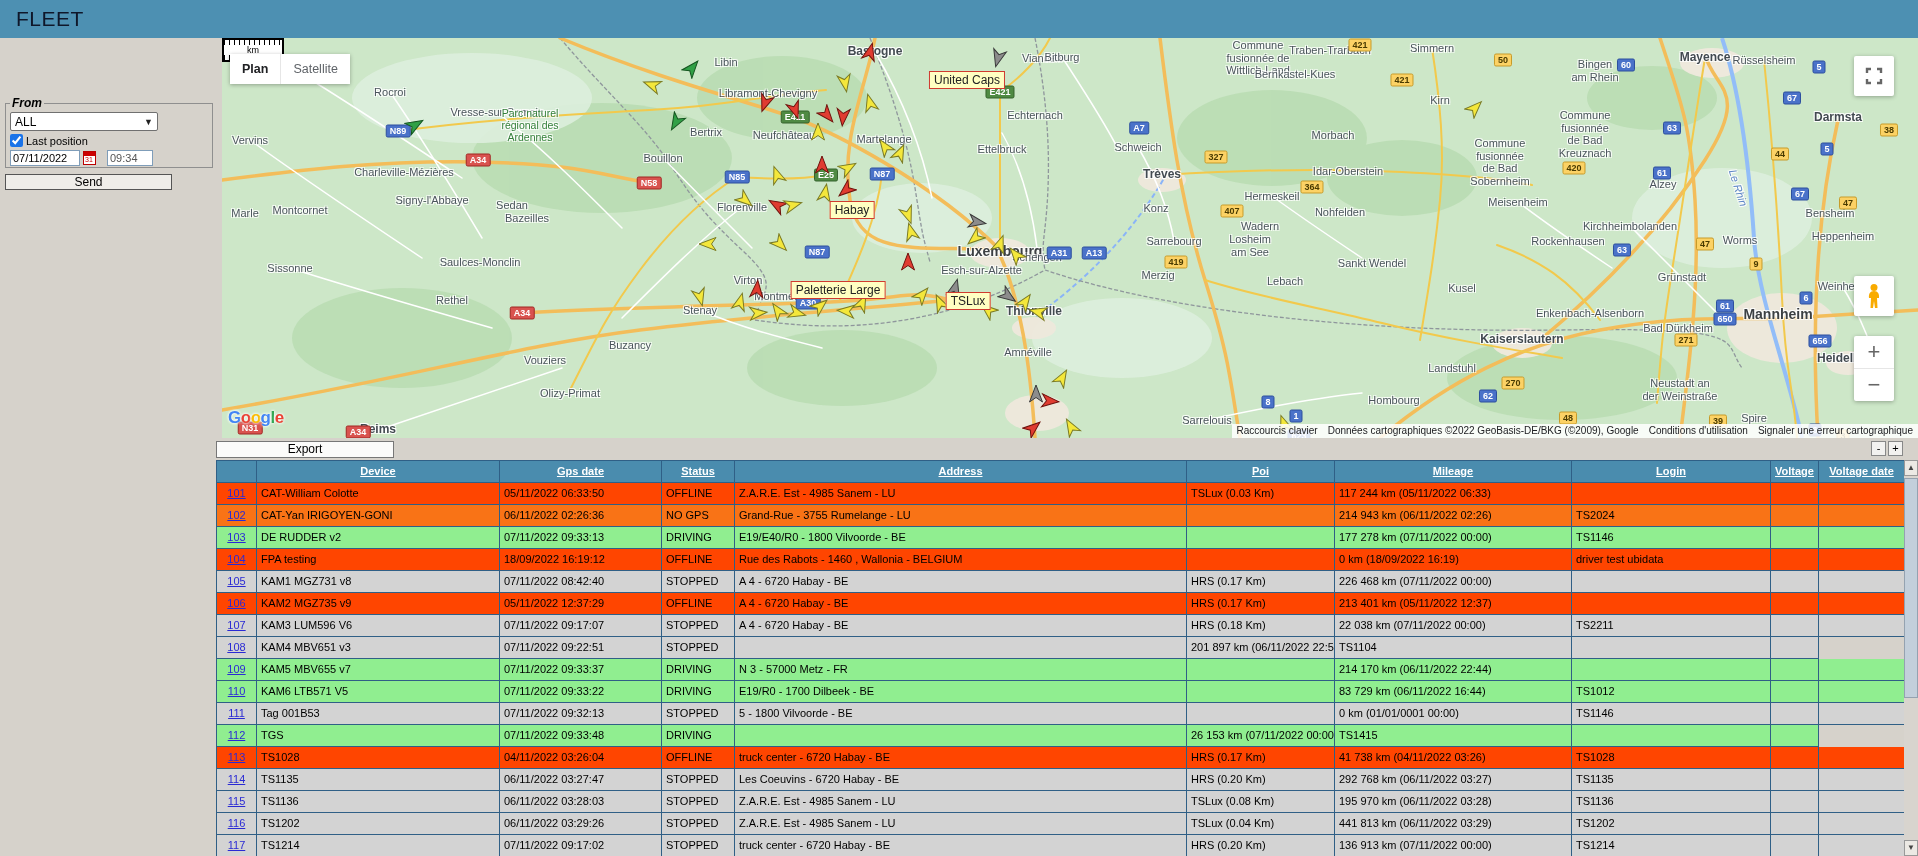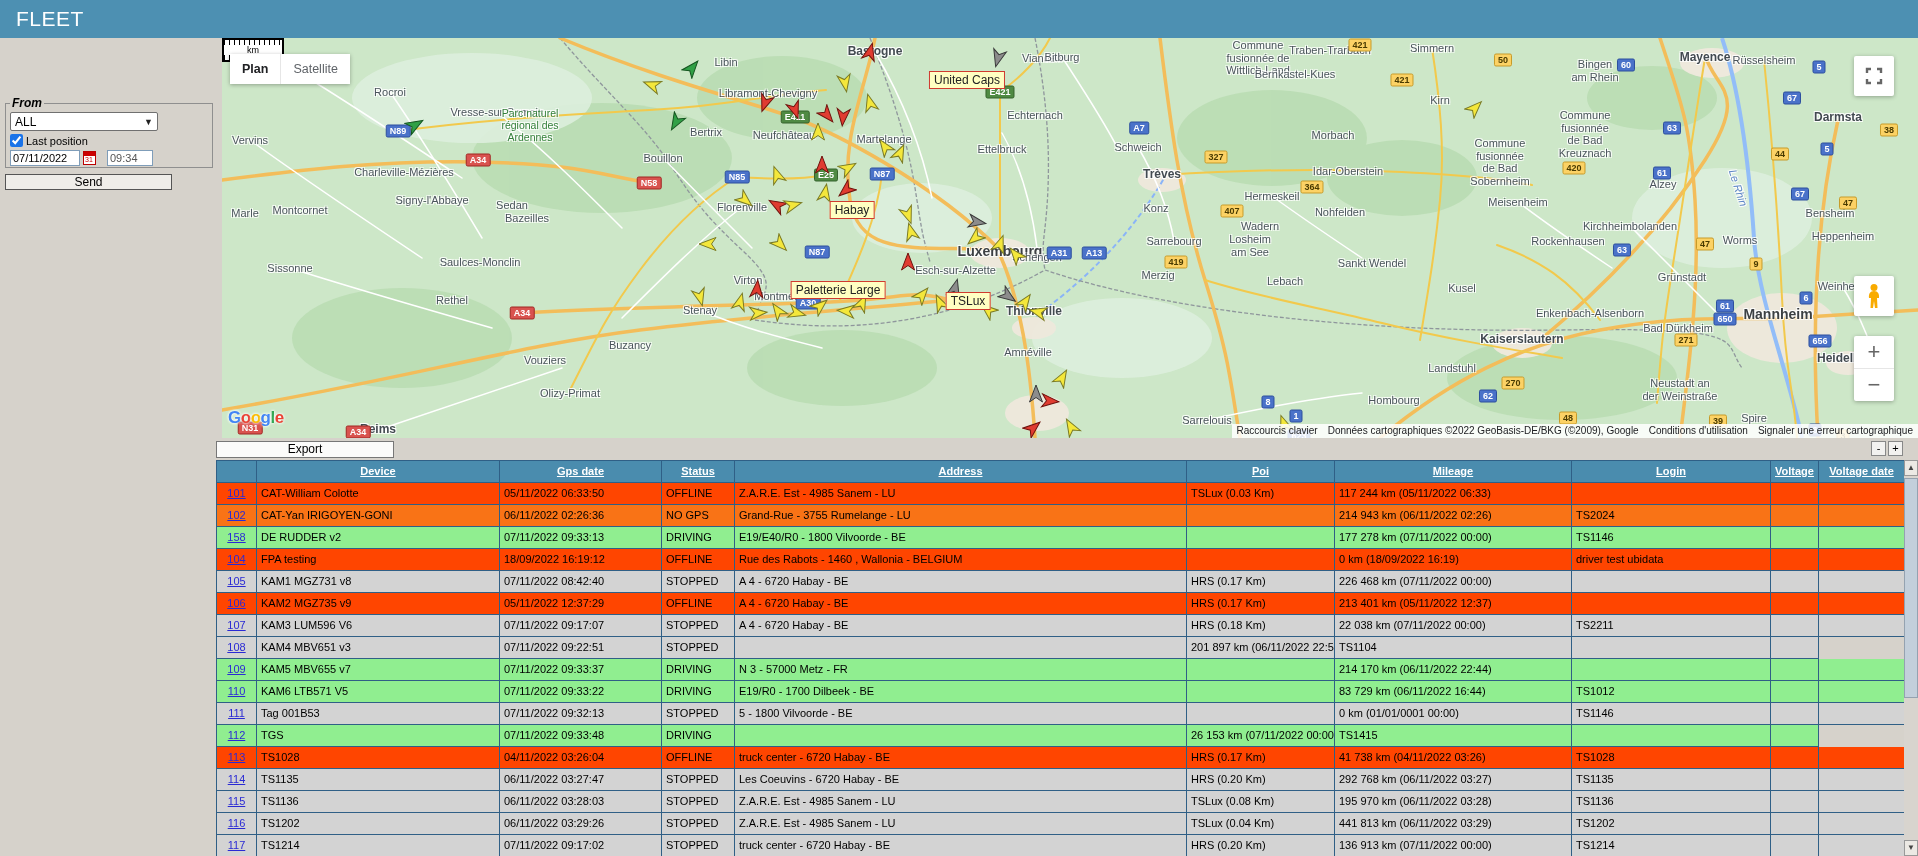--- a/index.html
+++ b/index.html
@@ -1,20 +1,20 @@
 <!DOCTYPE html>
 <html><head>
 <meta charset="utf-8">
 <style>
   * { box-sizing: border-box; margin: 0; padding: 0; }
   html,body { width:1918px; height:856px; overflow:hidden; font-family:"Liberation Sans",sans-serif; background:#d6d2cb; }
   #page { position:relative; width:1918px; height:856px; }
 
   
-  .topbar { position:absolute; left:0; top:0; width:1918px; height:38px; background:#4d90b2; color:#ffffff;
+  .topbar { position:absolute; left:0; top:0; width:1918px; height:38px; background:#4d90b2; color:#0f172a;
             font-size:21px; letter-spacing:.5px; line-height:38px; padding-left:16px; }
 
   
   .sidebar { position:absolute; left:0; top:38px; width:216px; height:818px; background:#d6d2cb; font-size:11px; }
   fieldset.from { position:absolute; left:5px; top:58px; width:208px; height:72px; border:1px solid #8f8f8f; padding:2px 4px; }
   fieldset.from legend { font-weight:bold; font-style:italic; font-size:12px; padding:0 2px; }
   .select-box { width:148px; height:19px; background:#fff; border:1px solid #707070; border-radius:2px;
                 display:flex; align-items:center; justify-content:space-between; padding:0 4px; font-size:12px; }
   .select-box .arr { font-size:9px; color:#222; }
   .chk-row { display:flex; align-items:center; margin-top:3px; gap:3px; }
@@ -242,21 +242,21 @@
         <div class="town" style="left: 504px; top: 24px;">Libin</div>
         <div class="town" style="left: 546px; top: 55px;">Libramont-Chevigny</div>
         <div class="town" style="left: 484px; top: 94px;">Bertrix</div>
         <div class="town" style="left: 562px; top: 97px;">Neufchâteau</div>
         <div class="town mid" style="left: 653px; top: 14px;">Bastogne</div>
         <div class="town" style="left: 662px; top: 101px;">Martelange</div>
         <div class="town" style="left: 820px; top: 20px;">Vianden</div>
         <div class="town" style="left: 780px; top: 111px;">Ettelbruck</div>
         <div class="town" style="left: 813px; top: 77px;">Echternach</div>
         <div class="town big" style="left: 778px; top: 213px;">Luxembourg</div>
-        <div class="town" style="left: 712px; top: 232px; padding-left: 43px;">Esch-sur-Alzette</div>
+        <div class="town" style="left: 738px; top: 232px; padding-left: 43px;">Esch-sur-Alzette</div>
         <div class="town" style="left: 815px; top: 219px;">Schengen</div>
         <div class="town mid" style="left: 812px; top: 274px;">Thionville</div>
         <div class="town" style="left: 806px; top: 314px;">Amnéville</div>
         <div class="town" style="left: 840px; top: 19px;">Bitburg</div>
         <div class="town" style="left: 1036px; top: 20px;">Commune
 fusionnée de
 Wittlich-Land</div>
         <div class="town" style="left: 1108px; top: 12px;">Traben-Trarbach</div>
         <div class="town" style="left: 1073px; top: 36px;">Bernkastel-Kues</div>
         <div class="town" style="left: 1210px; top: 10px;">Simmern</div>
@@ -613,21 +613,21 @@
           <div>06/11/2022 02:26:36</div>
           <div>NO GPS</div>
           <div>Grand-Rue - 3755 Rumelange - LU</div>
           <div></div>
           <div>214 943 km (06/11/2022 02:26)</div>
           <div>TS2024</div>
           <div></div>
           <div></div>
         </div>
         <div class="trow row-driving">
-          <div class="cell-id"><a href="#">158</a></div>
+          <div class="cell-id"><a href="#">103</a></div>
           <div>DE RUDDER v2</div>
           <div>07/11/2022 09:33:13</div>
           <div>DRIVING</div>
           <div>E19/E40/R0 - 1800 Vilvoorde - BE</div>
           <div></div>
           <div>177 278 km (07/11/2022 00:00)</div>
           <div>TS1146</div>
           <div></div>
           <div></div>
         </div>

